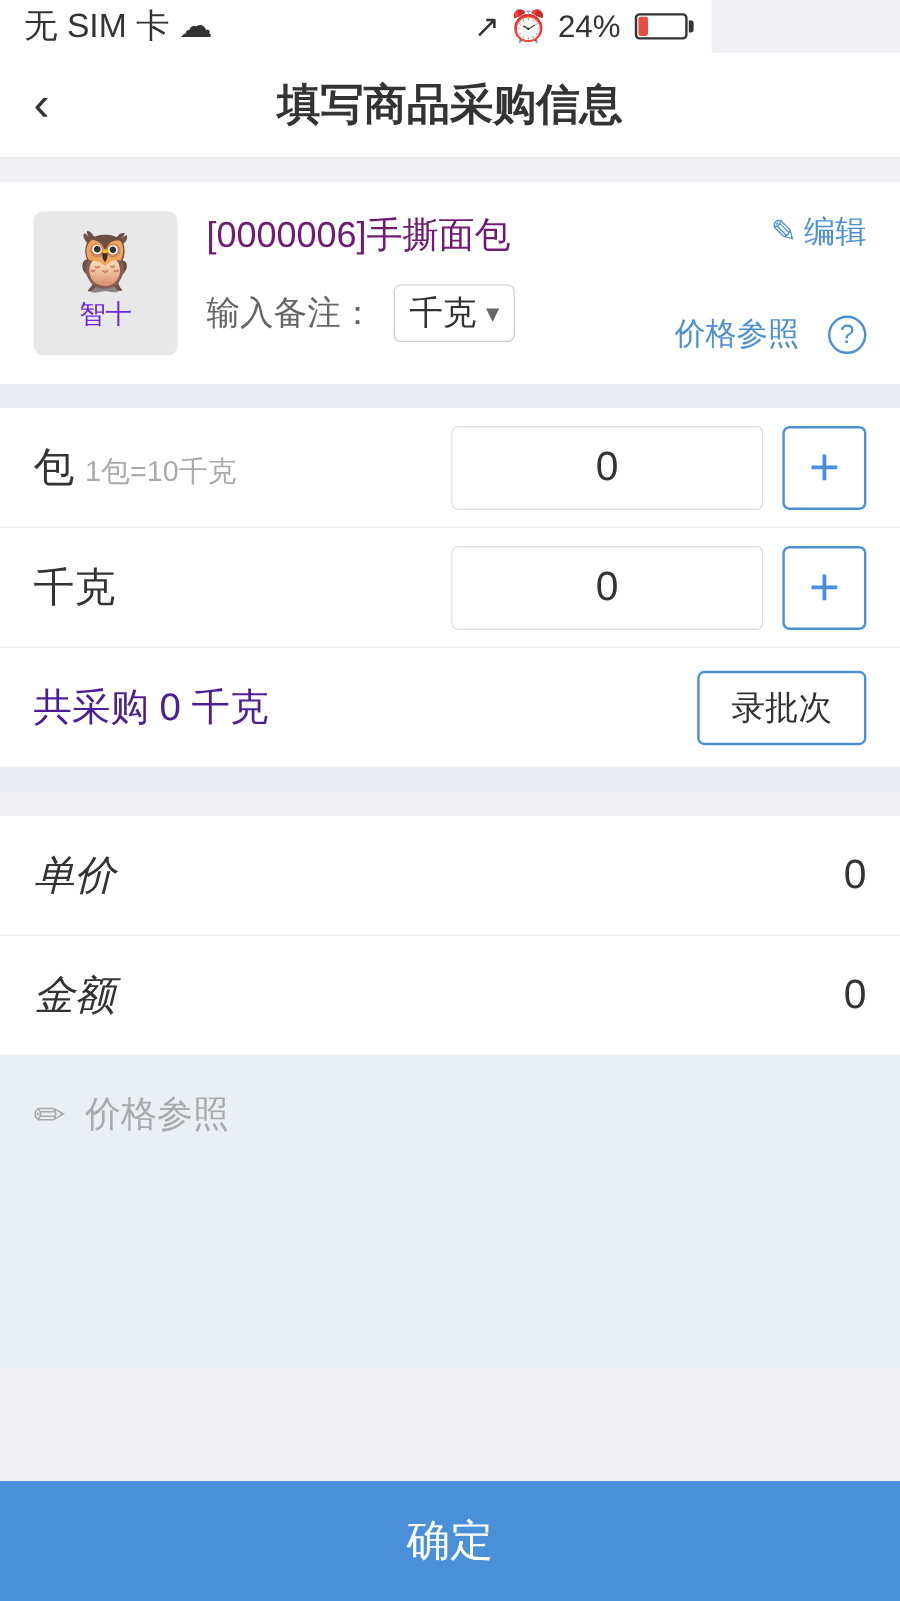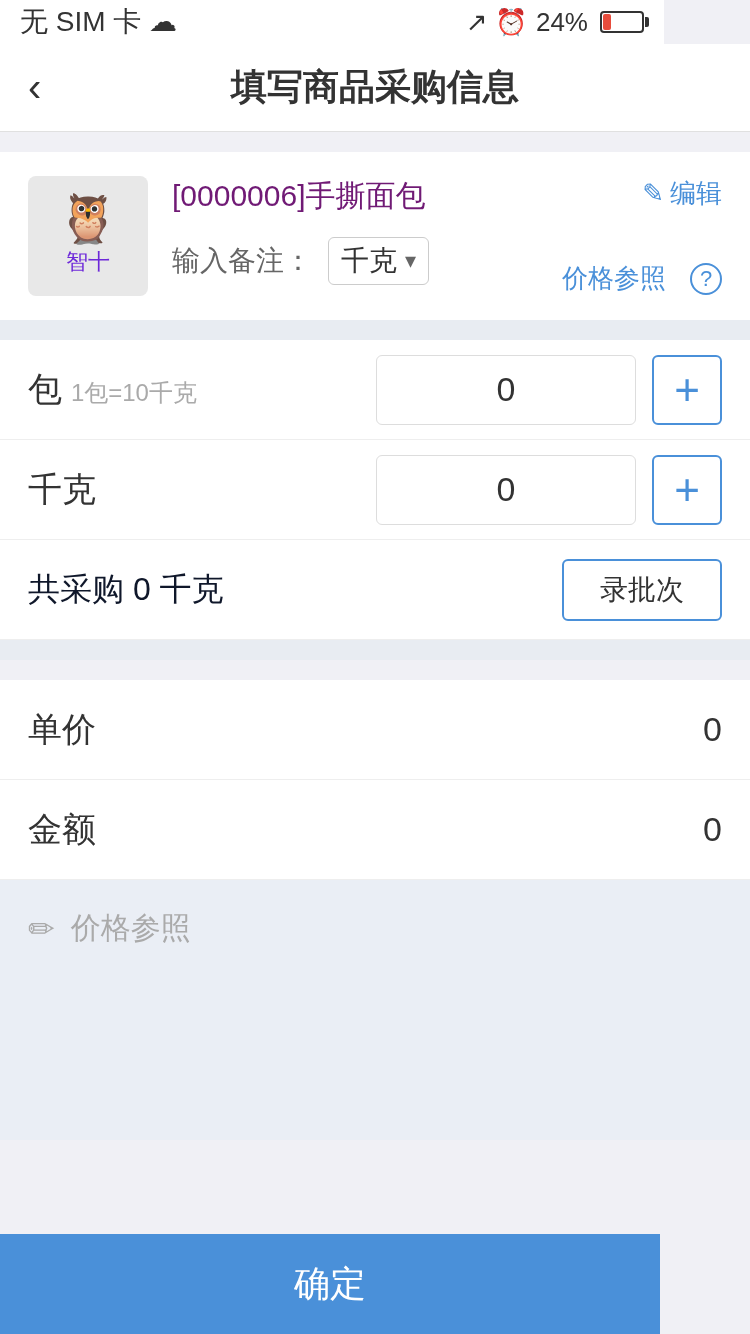--- a/index.html
+++ b/index.html
@@ -8,21 +8,21 @@
       width: 750px;
       min-height: 1334px;
       font-family: -apple-system, "PingFang SC", "Helvetica Neue", sans-serif;
       background: #f0f0f5;
       font-size: 32px;
       color: #333;
     }
 
     
     .status-bar {
-      width: 664px;
+      width: 593px;
       height: 44px;
       background: #fff;
       display: flex;
       align-items: center;
       justify-content: space-between;
       padding: 0 20px;
       font-size: 28px;
       color: #333;
     }
     .status-left { display: flex; align-items: center; gap: 10px; }
@@ -253,24 +253,24 @@
       display: flex;
       align-items: center;
       justify-content: space-between;
       padding: 0 28px;
       height: 100px;
       background: #fff;
       border-bottom: 1px solid #eee;
     }
     .total-text {
       font-size: 32px;
-      color: #0f172a;
+      color: #4c1d95;
     }
     .total-btn {
-      width: 160px;
+      width: 141px;
       height: 62px;
       border: 2px solid #4a90d9;
       border-radius: 6px;
       display: flex;
       align-items: center;
       justify-content: center;
       color: #333;
       font-size: 28px;
       cursor: pointer;
       background: #fff;
@@ -285,20 +285,21 @@
       display: flex;
       align-items: center;
       justify-content: space-between;
       padding: 0 28px;
       height: 100px;
       border-bottom: 1px solid #eee;
     }
     .price-label {
       font-size: 34px;
       color: #333;
+      font-style: italic;
     }
     .price-value {
       font-size: 34px;
       color: #333;
     }
 
     
     .notes-section {
       background: #eaeef5;
       margin-top: 0;
@@ -318,21 +319,21 @@
     .notes-placeholder {
       font-size: 30px;
       color: #aaa;
     }
 
     
     .confirm-btn {
       position: fixed;
       bottom: 0;
       left: 0;
-      width: 660px;
+      width: 750px;
       height: 100px;
       background: #4a90d9;
       display: flex;
       align-items: center;
       justify-content: center;
       color: #fff;
       font-size: 36px;
       font-weight: 500;
       cursor: pointer;
     }

